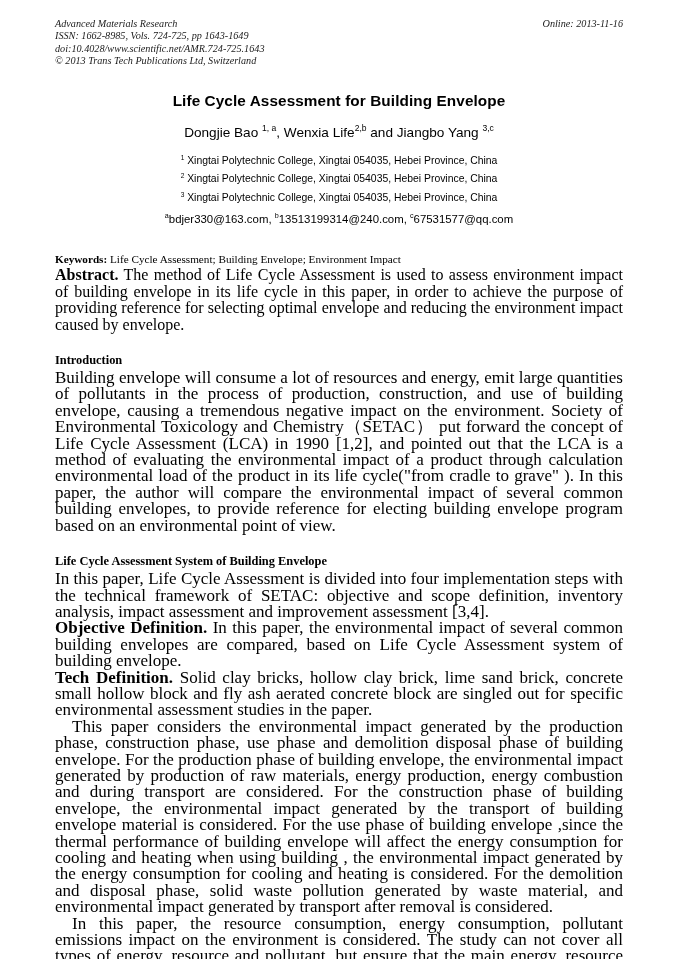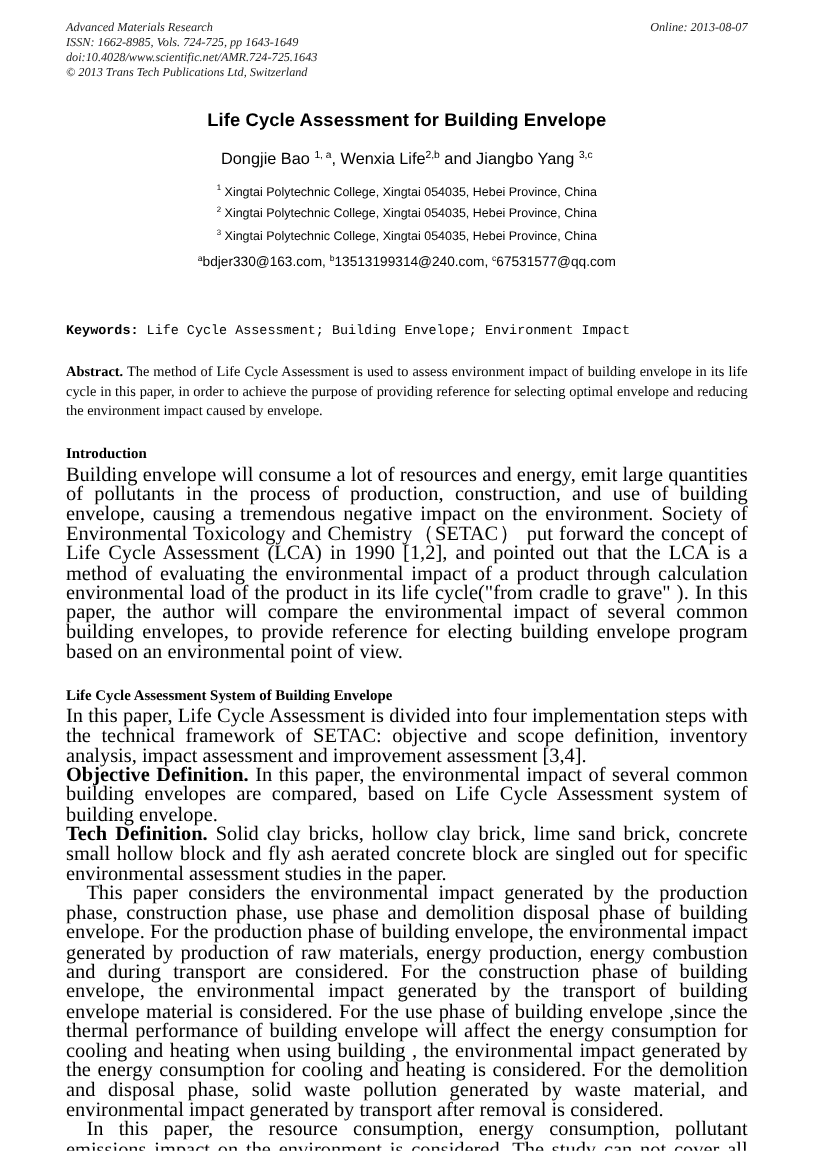--- a/index.html
+++ b/index.html
@@ -80,33 +80,32 @@
   .emails {
     font-family: "Liberation Sans", "DejaVu Sans", sans-serif;
     font-size: 11.4px;
     line-height: 18px;
     text-align: center;
     margin-top: 3px;
   }
 
   
   .keywords {
-    font-family: Liberation Mono, monospace;
+    font-family: Liberation Serif, serif;
     font-size: 11.2px;
     line-height: 15px;
-    margin-top: 41px;
+    margin-top: 24px;
   }
   .keywords b { font-weight: bold; }
 
   
   .abstract {
-    font-size: 12px;
+    font-size: 16px;
     line-height: 16.4px;
     text-align: justify;
-    margin-top: 17px;
   }
   .abstract b { font-weight: bold; }
 
   
   .sec-head {
     font-size: 12.4px;
     line-height: 16px;
     font-weight: bold;
     margin-top: 19px;
     margin-bottom: 2px;
@@ -124,21 +123,21 @@
   p.body b { font-weight: bold; }
 </style>
 </head>
 <body>
 
 <div class="page">
 
   <div class="jrnl-header">
     <div class="jrnl-row1">
       <span class="jrnl-title">Advanced Materials Research</span>
-      <span class="jrnl-online">Online: 2013-08-07</span>
+      <span class="jrnl-online">Online: 2013-11-16</span>
     </div>
     <div class="jrnl-line">ISSN: 1662-8985, Vols. 724-725, pp 1643-1649</div>
     <div class="jrnl-line">doi:10.4028/www.scientific.net/AMR.724-725.1643</div>
     <div class="jrnl-line">© 2013 Trans Tech Publications Ltd, Switzerland</div>
   </div>
 
   <div class="paper-title">Life Cycle Assessment for Building Envelope</div>
 
   <div class="authors">
     <span>Dongjie Bao </span><sup>1, a</sup><span>, </span><span>Wenxia Life</span><sup>2,b</sup><span> and </span><span>Jiangbo Yang </span><sup>3,c</sup>

